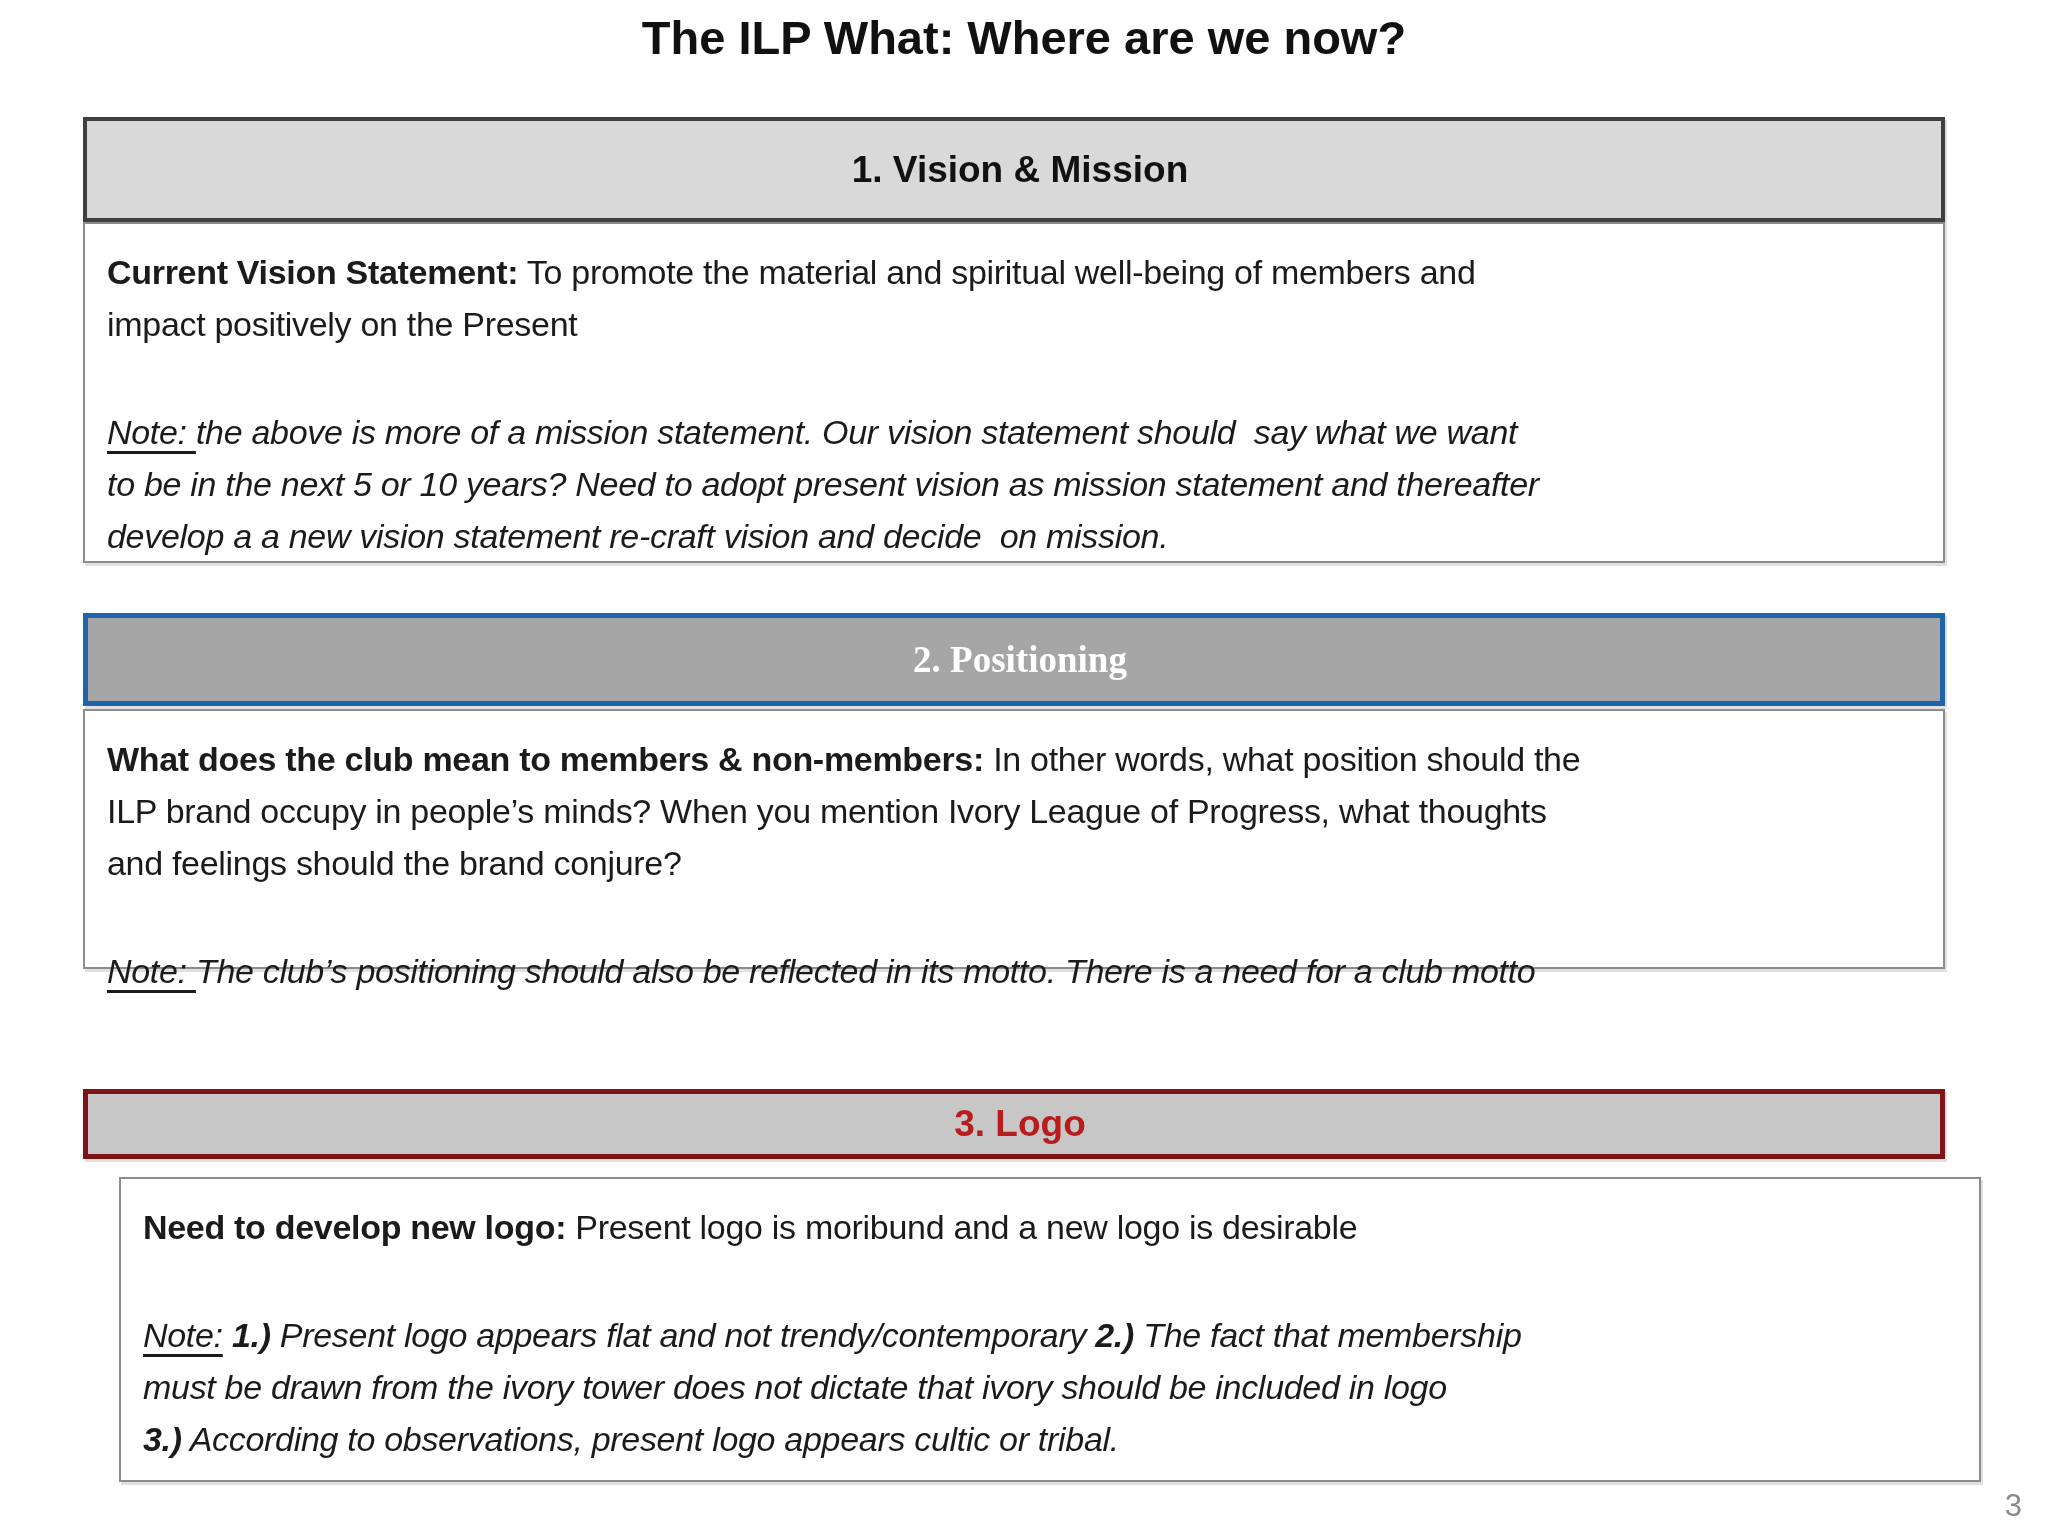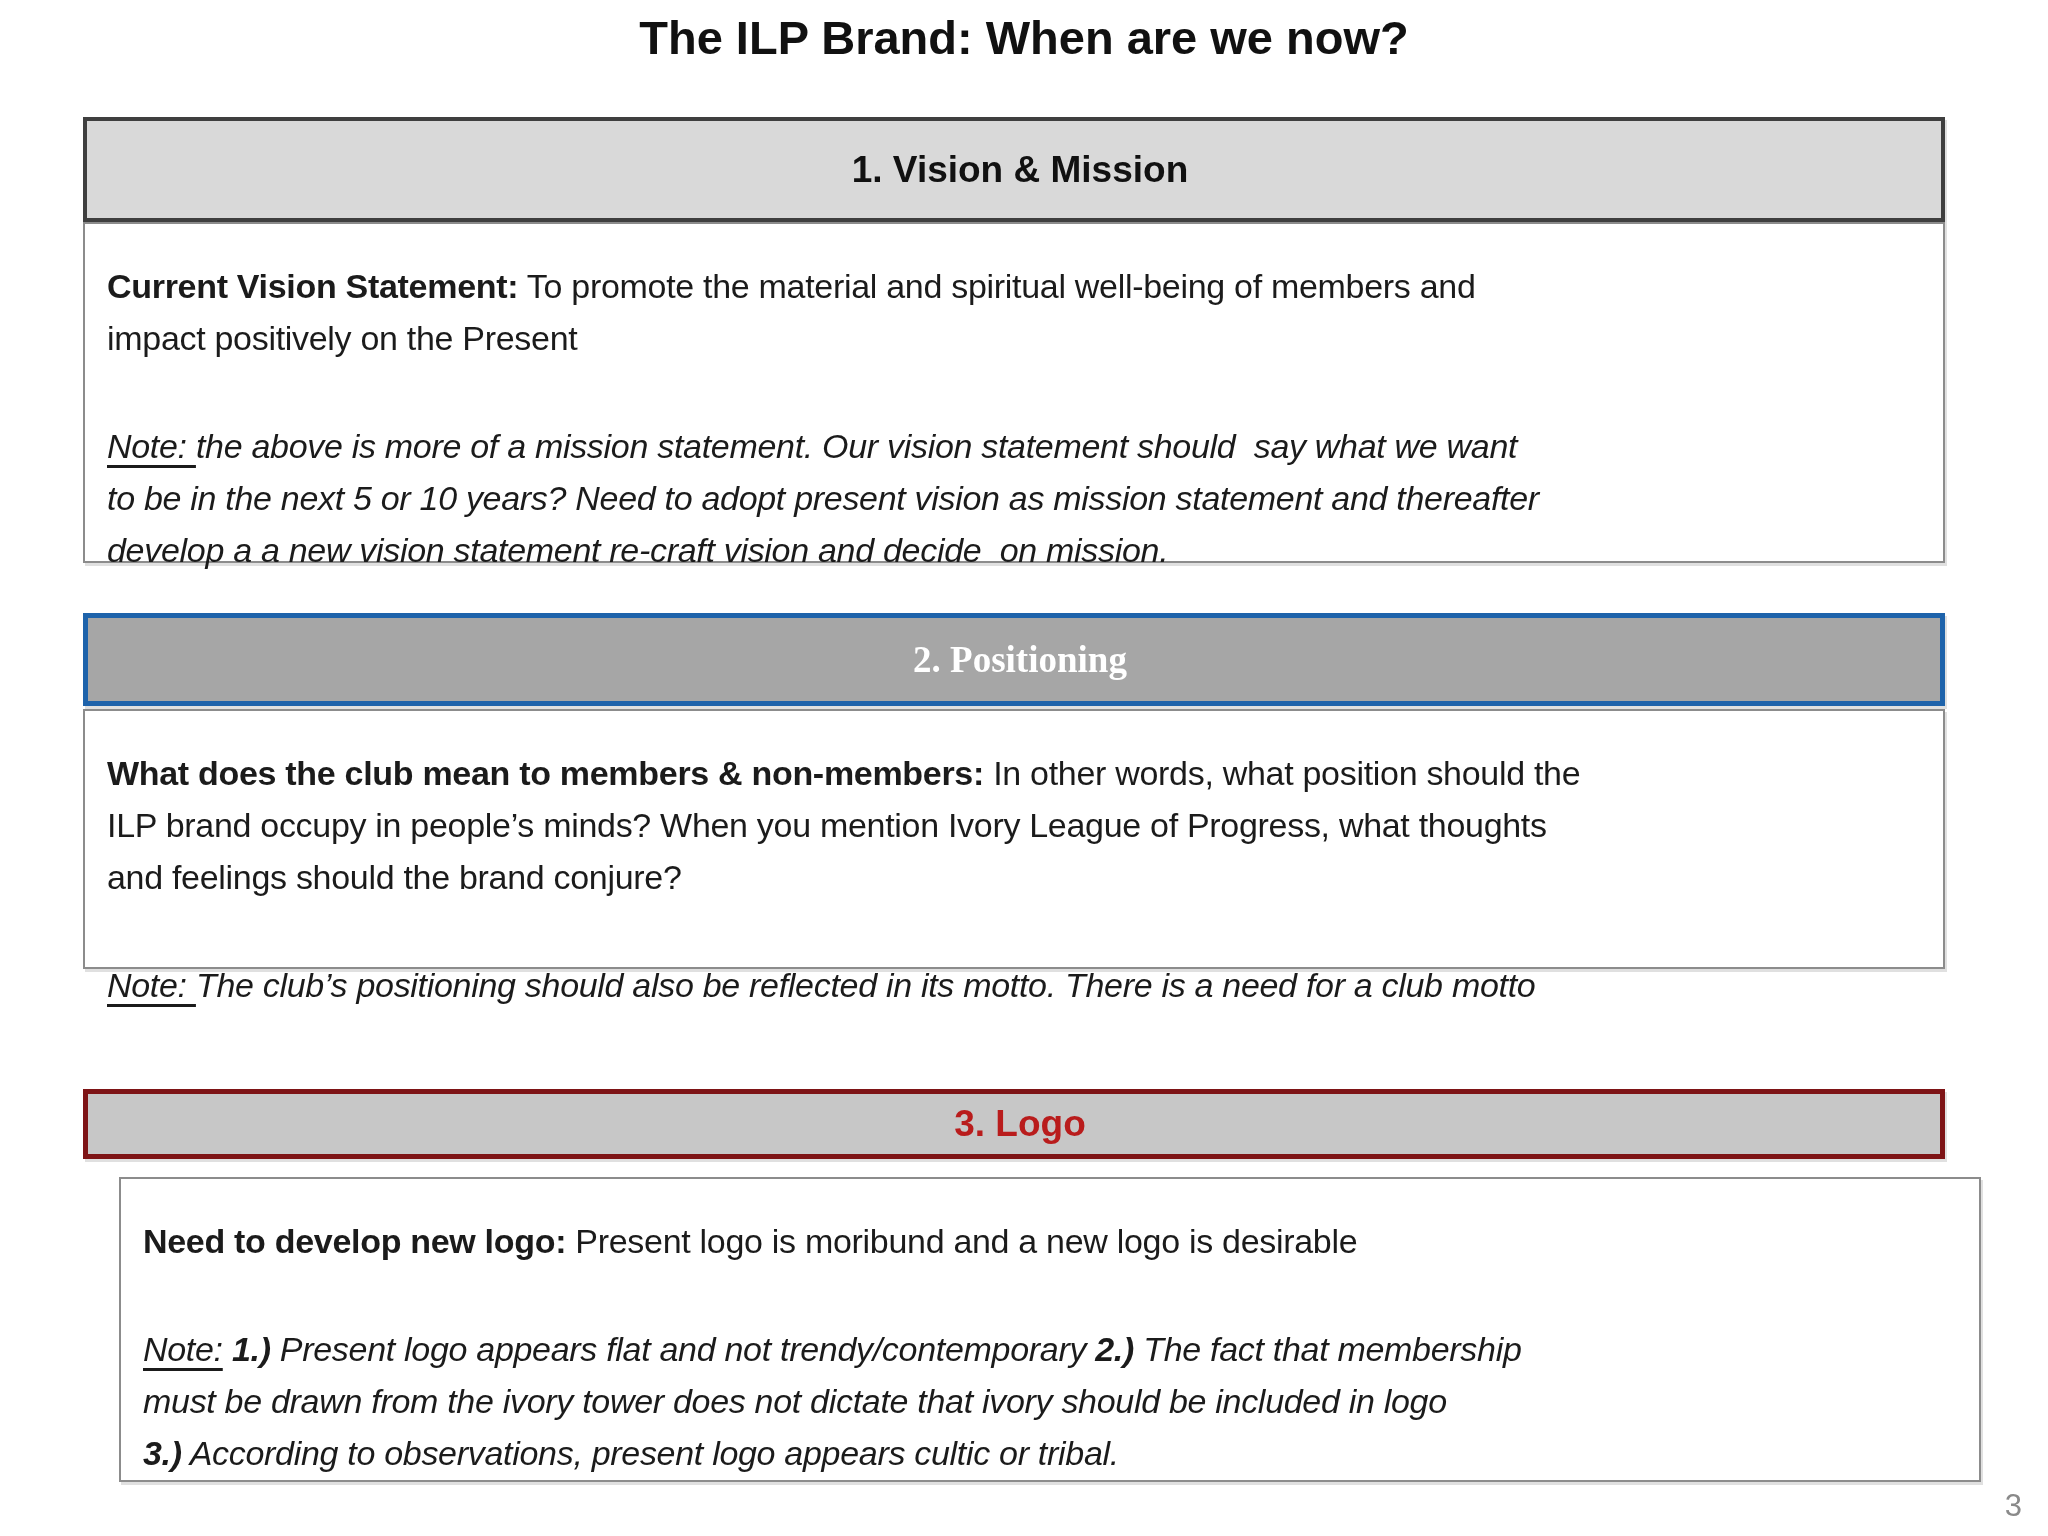--- a/index.html
+++ b/index.html
@@ -27,21 +27,21 @@
     font-size:37px;font-weight:bold;
     box-shadow:2px 3px 0 rgba(0,0,0,0.12);
   }
   .hdr1{top:117px;height:105px;background:#d9d9d9;border:4px solid #3f3f3f;color:#111111;}
   .hdr2{top:613px;height:93px;background:#a6a6a6;border:5px solid #1e63ab;color:#ffffff;font-family:Liberation Serif, serif;}
   .hdr3{top:1089px;height:70px;background:#c7c7c7;border:5px solid #7e1416;color:#b91c1c;}
   .section-body{
     background:#ffffff;
     border:2px solid #8c8c8c;
     box-shadow:2px 3px 0 rgba(0,0,0,0.12);
-    padding:36px 26px 0 22px;
+    padding:22px 26px 0 22px;
     font-size:34px;line-height:52px;
     letter-spacing:-0.3px;
   }
   .body1{top:222px;height:341px;}
   .body2{top:709px;height:260px;}
   .body3{top:1177px;height:305px;margin-left:36px;}
   .line{white-space:pre-wrap;}
   .gap-before{margin-top:56px;}
   .rb{font-weight:bold;}
   .ri{font-style:italic;}
@@ -50,21 +50,21 @@
   .page-number{
     position:absolute;top:1488px;right:26px;
     font-size:31px;color:#8a8a8a;line-height:36px;
   }
 </style>
 </head>
 <body>
 
 <div class="slide">
 
-  <div class="slide-title">The ILP Brand: When are we now?</div>
+  <div class="slide-title">The ILP What: Where are we now?</div>
 
   <div class="box section-header hdr1">
     <span>1. Vision &amp; Mission</span>
   </div>
   <div class="box section-body body1">
     <div class="line"><span class="rb">Current Vision Statement:</span><span> To promote the material and spiritual well-being of members and</span></div>
     <div class="line"><span>impact positively on the Present</span></div>
     <div class="line gap-before"><span class="riu">Note: </span><span class="ri">the above is more of a mission statement. Our vision statement should  say what we want</span></div>
     <div class="line"><span class="ri">to be in the next 5 or 10 years? Need to adopt present vision as mission statement and thereafter</span></div>
     <div class="line"><span class="ri">develop a a new vision statement re-craft vision and decide  on mission.</span></div>

